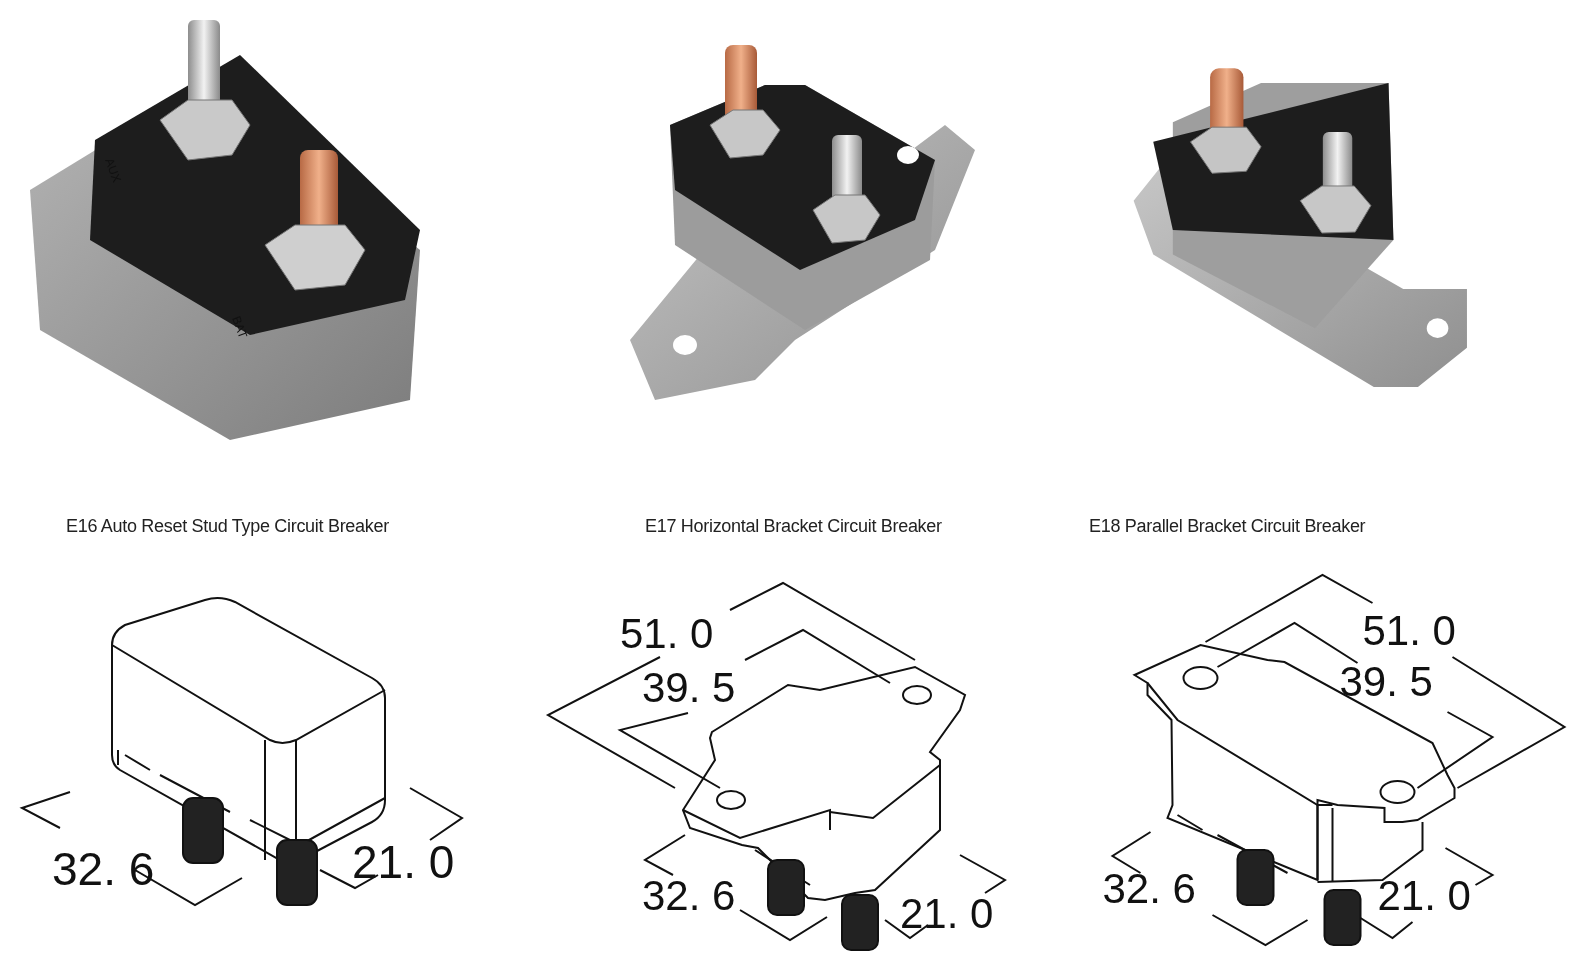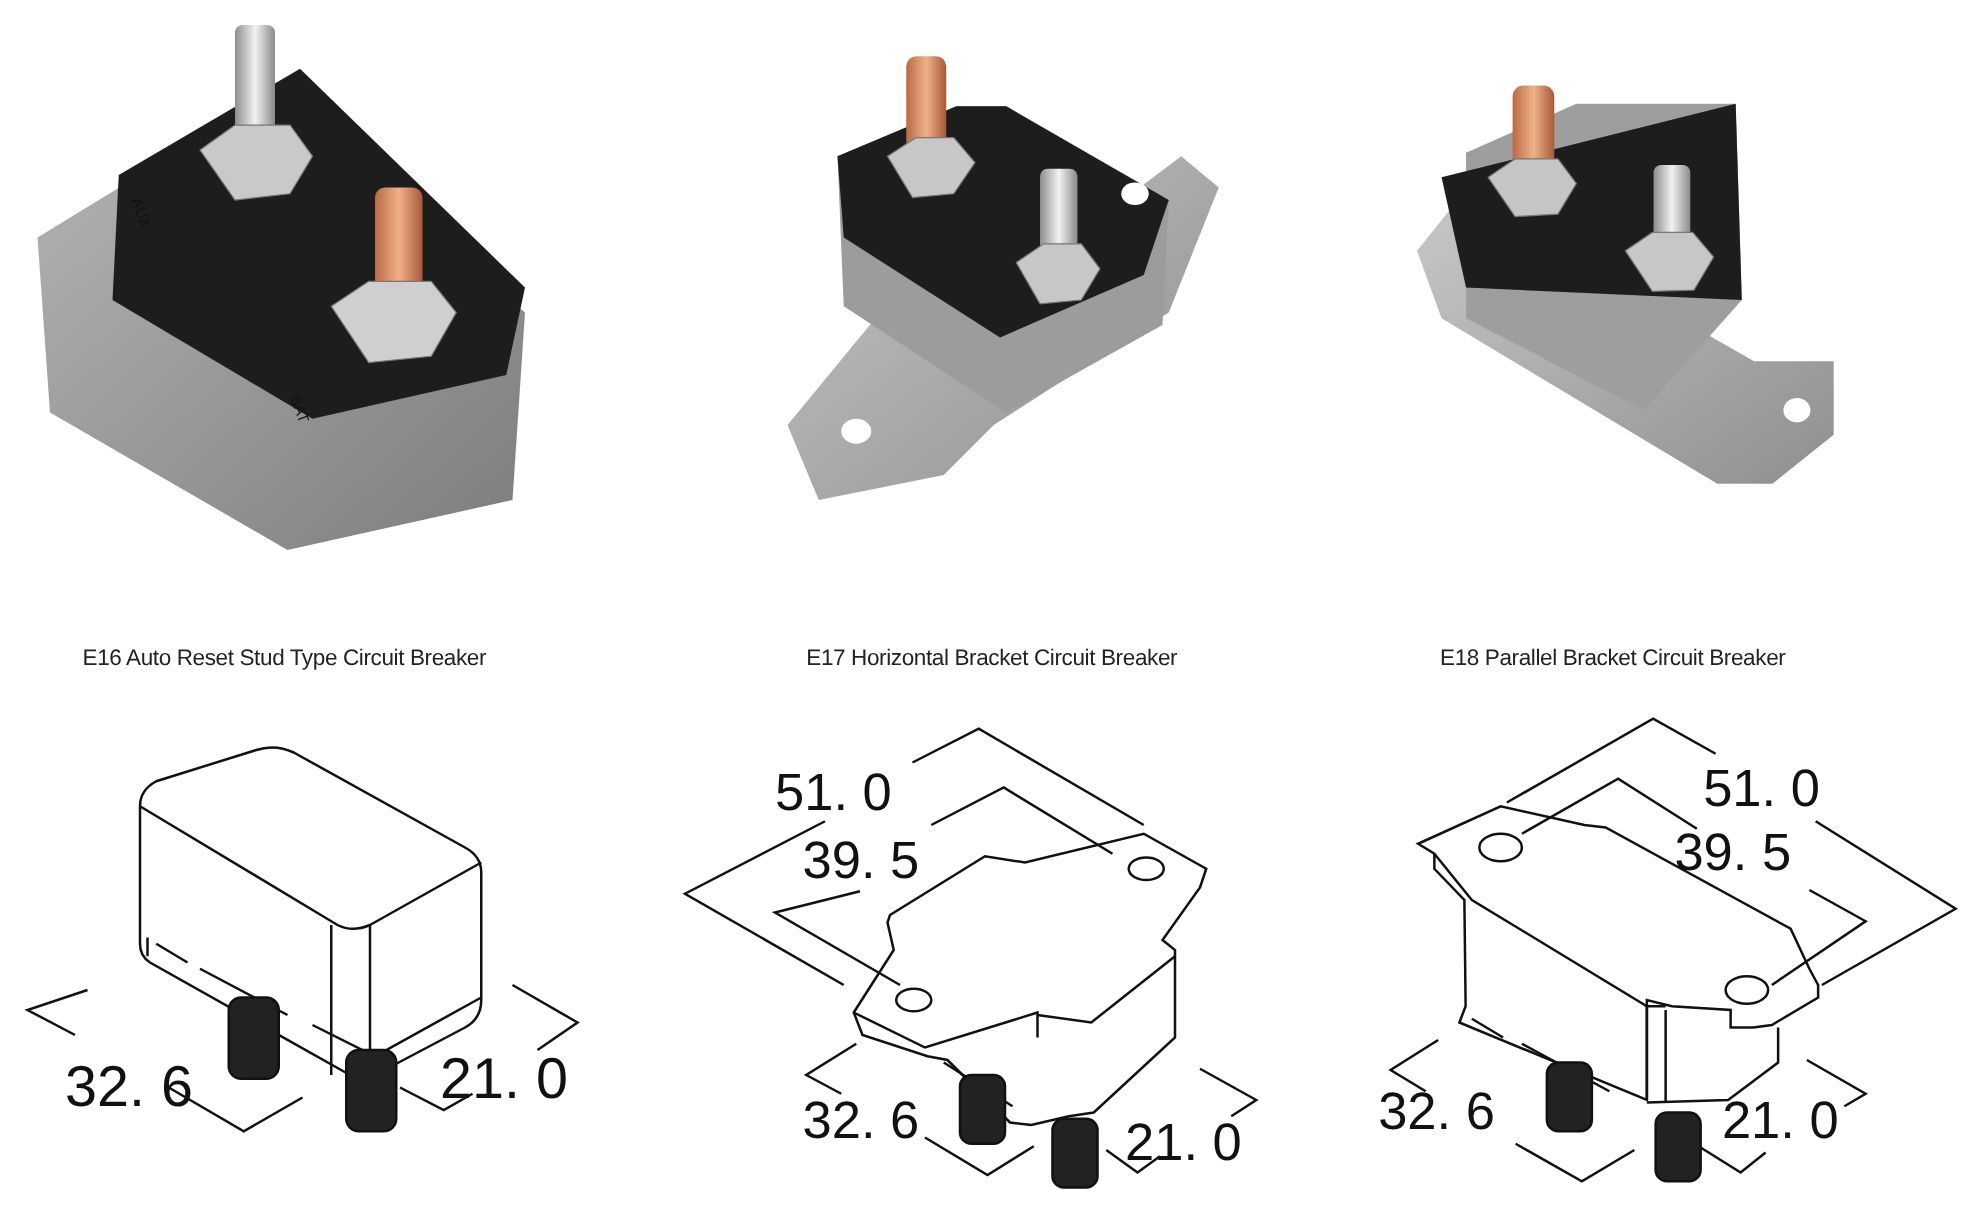--- a/index.html
+++ b/index.html
@@ -111,21 +111,21 @@
     </defs>
     <path d="M70 200 L110 150 L135 170 L345 290 L410 290 L410 350 L360 390 L315 390 L90 255 Z" fill="url(#g3)"></path>
     <path d="M110 120 L200 80 L330 80 L335 240 L255 330 L110 255 Z" fill="#9e9e9e"></path>
     <path d="M90 140 L330 80 L335 240 L110 230 Z" fill="#1d1d1d"></path>
     <ellipse cx="380" cy="330" rx="11" ry="10" fill="#fff"></ellipse>
     <rect x="148" y="65" width="34" height="95" rx="9" fill="url(#cu)"></rect>
     <polygon points="128,140 150,125 185,125 200,145 185,170 150,172" fill="#c5c5c5" stroke="#777"></polygon>
     <rect x="263" y="130" width="30" height="85" rx="6" fill="url(#ag)"></rect>
     <polygon points="240,200 262,185 295,185 312,205 296,232 262,233" fill="#c7c7c7" stroke="#777"></polygon>
   </svg>
-  <div class="caption" style="left:1152px">E18 Parallel Bracket Circuit Breaker</div>
+  <div class="caption" style="left:1089px">E18 Parallel Bracket Circuit Breaker</div>
   <svg class="drawing" style="left:1070px" viewBox="0 0 515 416" fill="none" stroke="#111" stroke-width="2">
     <path d="M57 115 L123 85 L190 100 L207 102 L355 183 L370 215 L377 228 L377 238 L340 260 L325 262 L307 262 L307 248 L260 245 L240 240 L240 320 L90 258 L95 245 L94 160 L70 135 L70 123 Z" fill="#fff"></path>
     <ellipse cx="123" cy="118" rx="17" ry="11"></ellipse>
     <ellipse cx="320" cy="232" rx="17" ry="11"></ellipse>
     <path d="M70 123 L100 160 L240 245 L255 245"></path>
     <path d="M240 245 L240 320 M255 248 L255 322"></path>
     <path d="M345 262 L345 290 L305 320 L240 322"></path>
     <path d="M100 255 L125 270 M140 275 L210 313"></path>
     <rect x="160" y="290" width="36" height="55" rx="9" fill="#222"></rect>
     <rect x="247" y="330" width="36" height="55" rx="9" fill="#222"></rect>

